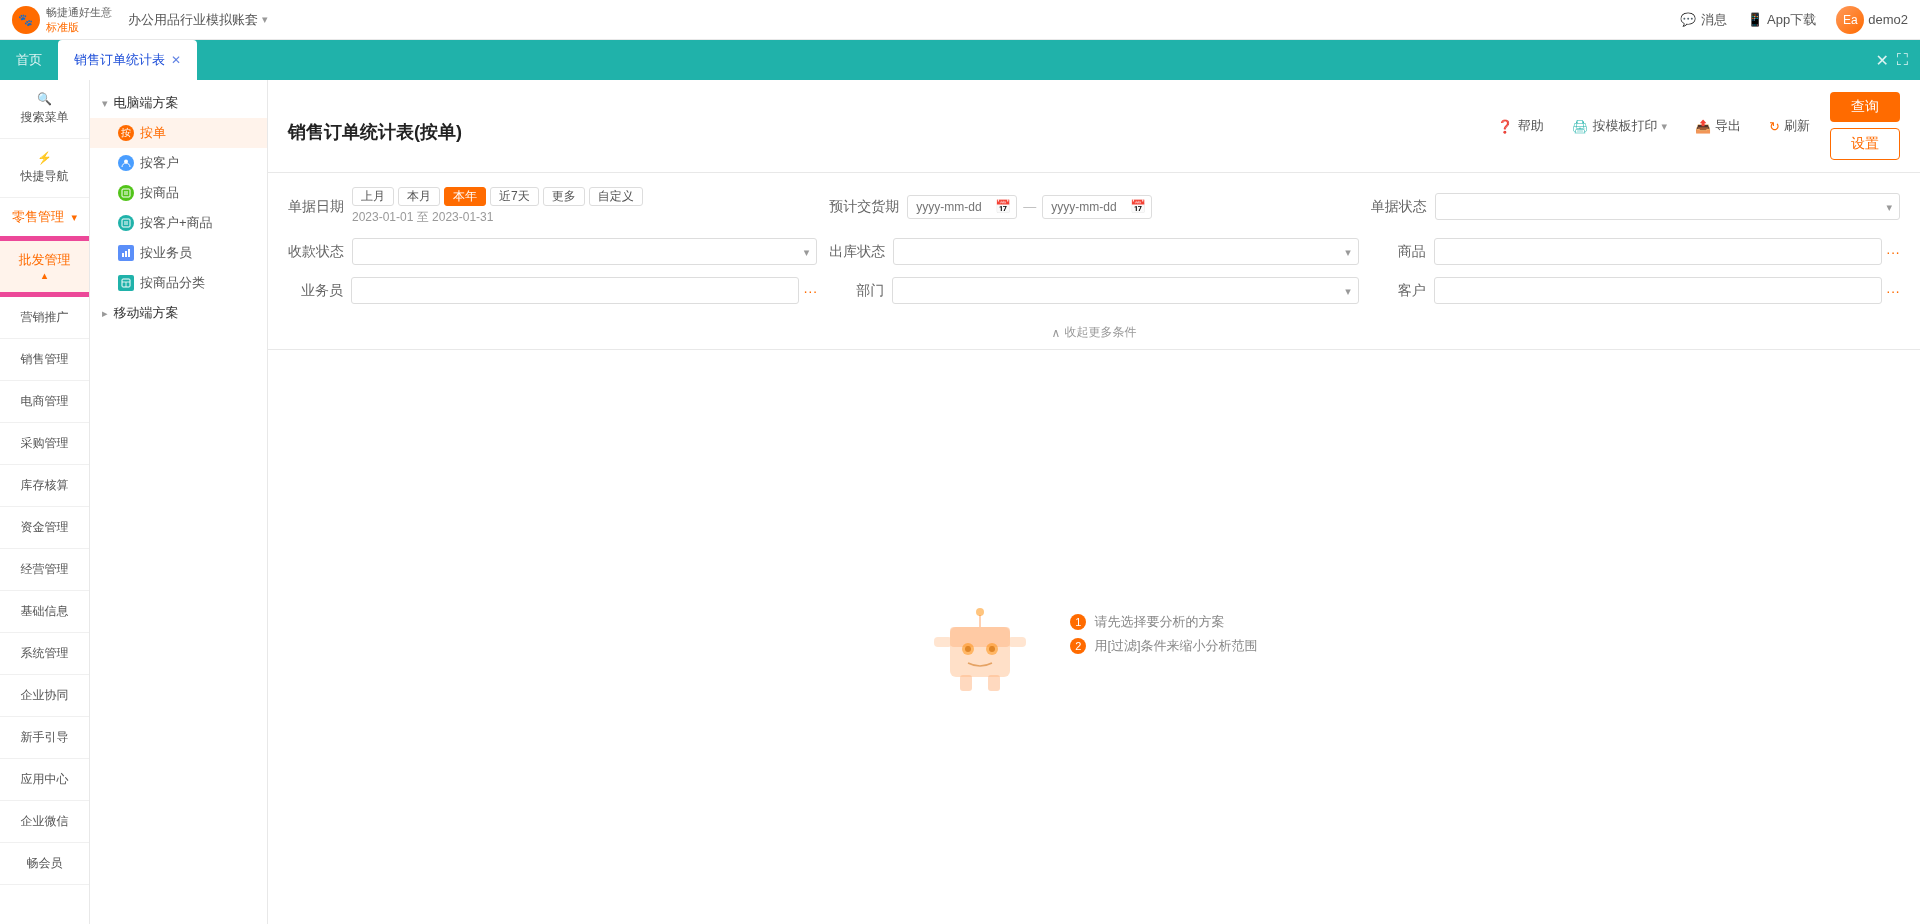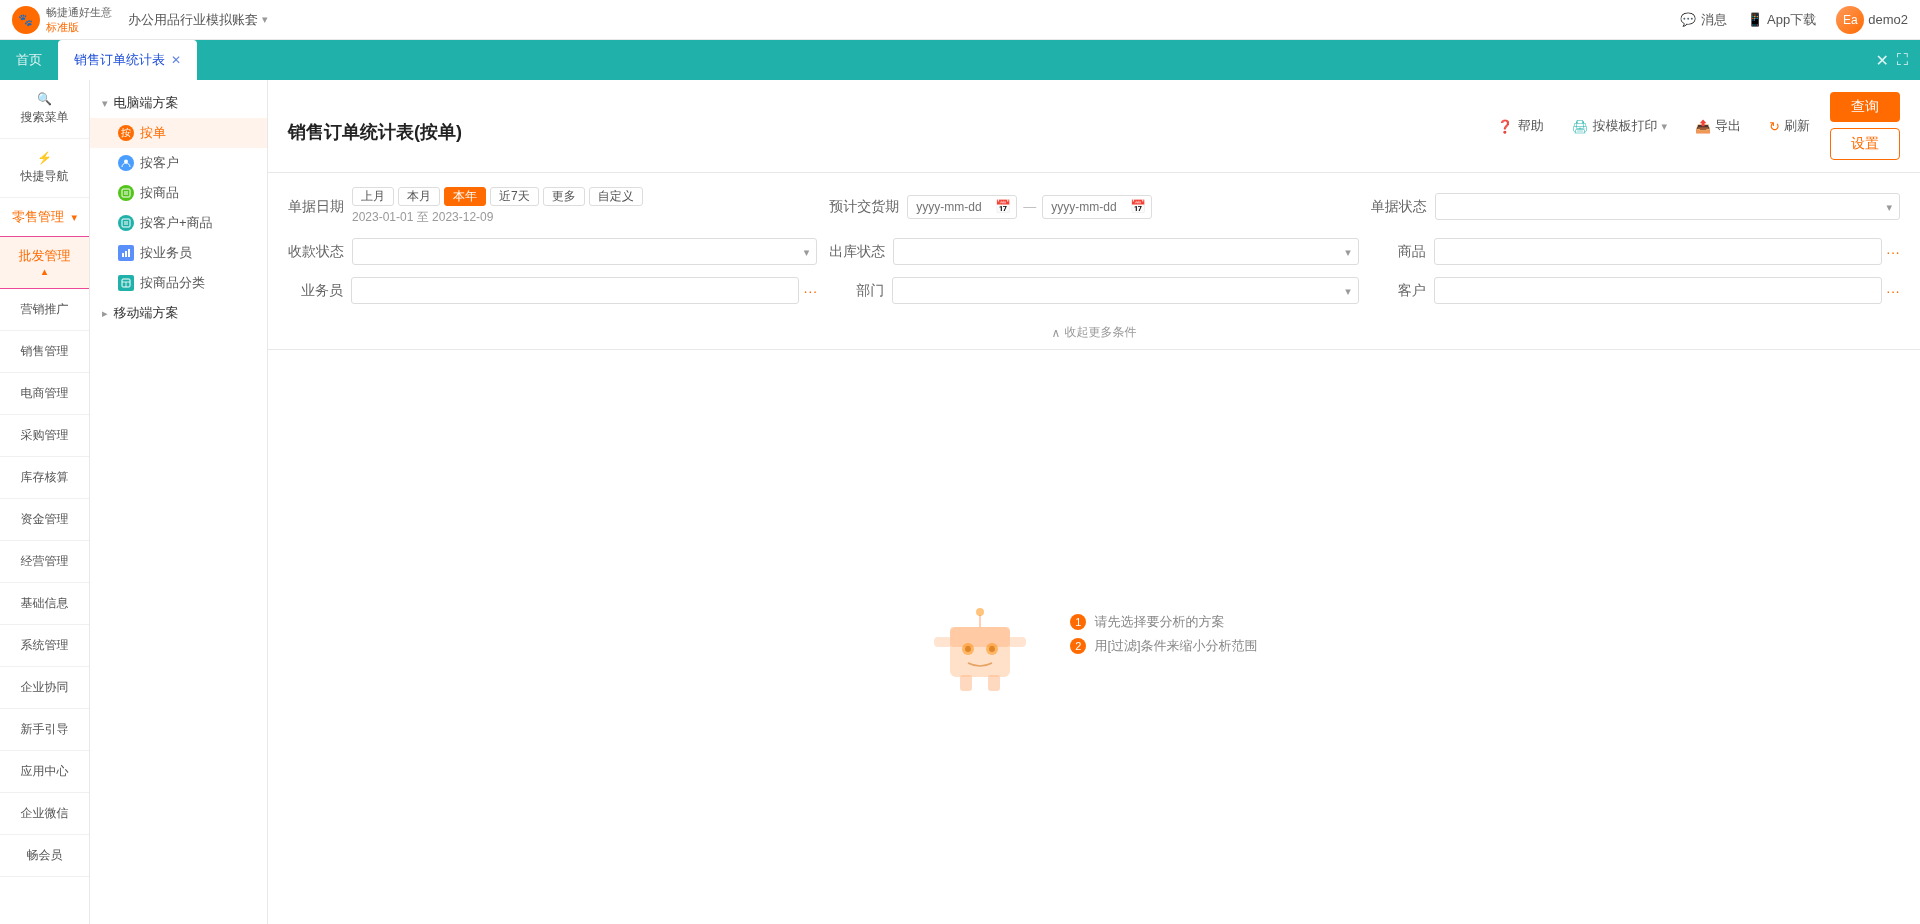--- a/index.html
+++ b/index.html
@@ -140,21 +140,21 @@
     }
     .sidebar-group-header {
       padding: 10px 12px;
       display: flex;
       align-items: center;
       justify-content: space-between;
       font-size: 13px;
       color: #ff6b00;
       cursor: pointer;
       background: #fff;
-      border-bottom: 1px solid #ec4899;
+      border-bottom: 5px solid #ec4899;
     }
 
     
     .content-area {
       display: flex;
       flex: 1;
       overflow: hidden;
     }
 
     
@@ -690,21 +690,21 @@
             <span class="filter-cell-label">单据日期</span>
             <div style="flex:1">
               <div class="filter-date-row">
                 <button class="filter-date-btn">上月</button>
                 <button class="filter-date-btn">本月</button>
                 <button class="filter-date-btn active">本年</button>
                 <button class="filter-date-btn">近7天</button>
                 <button class="filter-date-btn">更多</button>
                 <button class="filter-date-btn">自定义</button>
               </div>
-              <div style="font-size:12px;color:#999;margin-top:3px">2023-01-01 至 2023-12-09</div>
+              <div style="font-size:12px;color:#999;margin-top:3px">2023-01-01 至 2023-01-31</div>
             </div>
           </div>
 
           <div class="filter-cell">
             <span class="filter-cell-label">预计交货期</span>
             <div style="flex:1;display:flex;align-items:center;gap:4px">
               <div class="date-input-wrap">
                 <input type="text" placeholder="yyyy-mm-dd" style="">
                 <span class="cal-icon">📅</span>
               </div>

